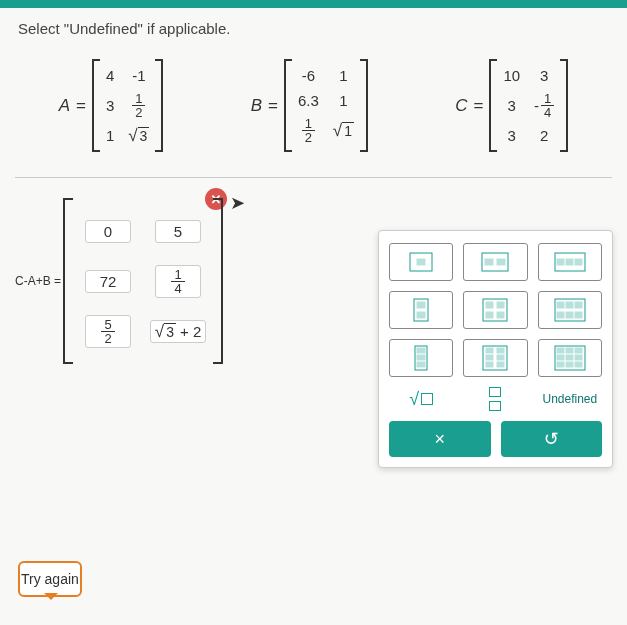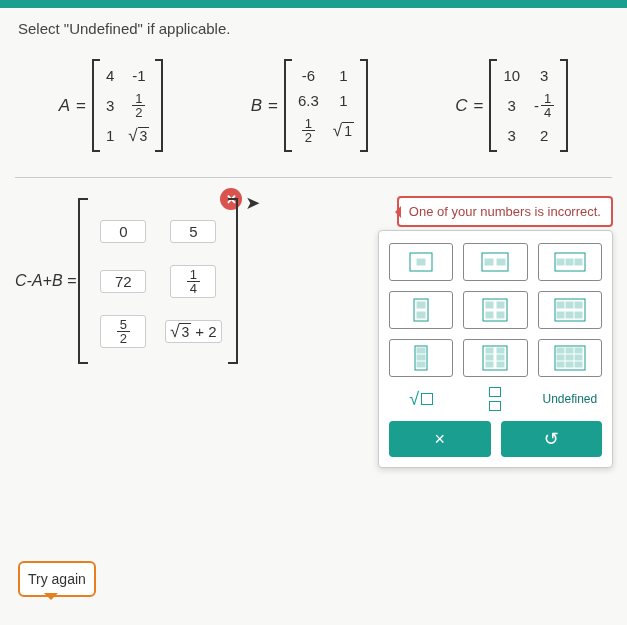--- a/index.html
+++ b/index.html
@@ -17,41 +17,41 @@
 .frac{display:inline-flex;flex-direction:column;align-items:center;font-size:13px;line-height:1}
 .frac .n{border-bottom:1px solid #333;padding:0 3px}
 .frac .d{padding:0 3px}
 .neg-frac{display:inline-flex;align-items:center;gap:2px}
 .sqrt{display:inline-flex;align-items:flex-start}
 .sqrt .rad{font-size:17px;line-height:1}
 .sqrt .arg{border-top:1.5px solid #333;padding:0 2px;font-size:14px}
 .hr{height:1px;background:#ccc;margin:0 15px}
 .answer-zone{position:relative;padding:20px 15px 15px}
 .answer-left{display:flex;align-items:center;gap:8px;position:relative;width:340px}
-.expr-label{font-style:italic;font-size:16px;white-space:nowrap}
+.expr-label{font-size:12px;white-space:nowrap}
 .ans-bracket{position:relative}
 .ans-grid{display:grid;grid-template-columns:repeat(2,70px);grid-template-rows:repeat(3,50px);align-items:center;justify-items:center;padding:8px 4px;font-size:15px}
 .ans-bracket::before,.ans-bracket::after{content:"";position:absolute;top:0;bottom:0;width:8px;border:2px solid #333}
 .ans-bracket::before{left:-6px;border-right:none}
 .ans-bracket::after{right:-6px;border-left:none}
 .cell-input{border:1px solid #ccc;border-radius:3px;padding:2px 4px;min-width:46px;text-align:center;background:#fff}
 .badge-x{position:absolute;top:-10px;right:-10px;width:22px;height:22px;border-radius:50%;background:#d9534f;color:#fff;display:flex;align-items:center;justify-content:center;font-weight:bold;font-size:13px}
 .cursor{position:absolute;top:-6px;right:-28px;font-size:18px}
 .feedback{position:absolute;top:18px;right:14px;background:#fff;border:2px solid #d9534f;border-radius:4px;padding:6px 10px;font-size:13px;color:#a94442}
 .feedback::before{content:"";position:absolute;left:-10px;top:8px;border:6px solid transparent;border-right-color:#d9534f}
 .palette{position:absolute;right:14px;top:52px;width:235px;background:#fff;border:1px solid #ccc;border-radius:4px;padding:12px 10px 10px;box-shadow:0 2px 6px rgba(0,0,0,.15)}
 .pal-grid{display:grid;grid-template-columns:repeat(3,1fr);gap:10px;margin-bottom:10px}
 .pal-btn{border:1px solid #888;border-radius:3px;background:#fff;height:38px;display:flex;align-items:center;justify-content:center;font-size:12px;color:#1a9e8f;cursor:pointer;font-family:monospace}
 .pal-btn svg{width:34px;height:26px}
 .pal-extra{display:grid;grid-template-columns:repeat(3,1fr);gap:10px;align-items:center;justify-items:center;margin-bottom:10px}
 .pal-sym{color:#1a9e8f;font-size:18px;display:flex;align-items:center;gap:2px}
 .pal-undef{font-size:12px;color:#0f766e}
 .pal-actions{display:grid;grid-template-columns:1fr 1fr;gap:10px}
 .pal-action{background:#1a9e8f;color:#fff;border:none;border-radius:4px;height:36px;font-size:18px;cursor:pointer;display:flex;align-items:center;justify-content:center}
-.try-again{position:absolute;left:18px;bottom:28px;border:2px solid #e67e22;border-radius:6px;background:#fff;padding:8px 8px;font-size:14px;color:#333;cursor:pointer}
+.try-again{position:absolute;left:18px;bottom:28px;border:2px solid #e67e22;border-radius:6px;background:#fff;padding:8px 1px;font-size:14px;color:#333;cursor:pointer}
 .try-again::after{content:"";position:absolute;bottom:-12px;left:24px;border:7px solid transparent;border-top-color:#e67e22}
 .expr-combo{display:inline-flex;align-items:center;gap:4px}
 </style>
 </head>
 <body>
 
 <div class="topbar"></div>
 <div class="instruction">Select "Undefined" if applicable.</div>
 
 <div class="matrices-row">
@@ -150,21 +150,20 @@
               <span class="arg">3</span>
             </span>
           <span>+ 2</span>
         </span>
       </div>
       <div class="badge-x">✕</div>
       <div class="cursor">➤</div>
     </div>
   </div>
 
-  <div class="feedback">One of your numbers is incorrect.</div>
 
   <div class="palette">
     <div class="pal-grid">
       <button class="pal-btn">
           <svg viewBox="0 0 34 26">
             <rect x="6" y="4" width="22" height="18" fill="none" stroke="#1a9e8f"></rect>
             <rect x="13" y="10" width="8" height="6" fill="#1a9e8f" opacity=".3" stroke="#1a9e8f"></rect>
           </svg>
         </button>
       <button class="pal-btn">

